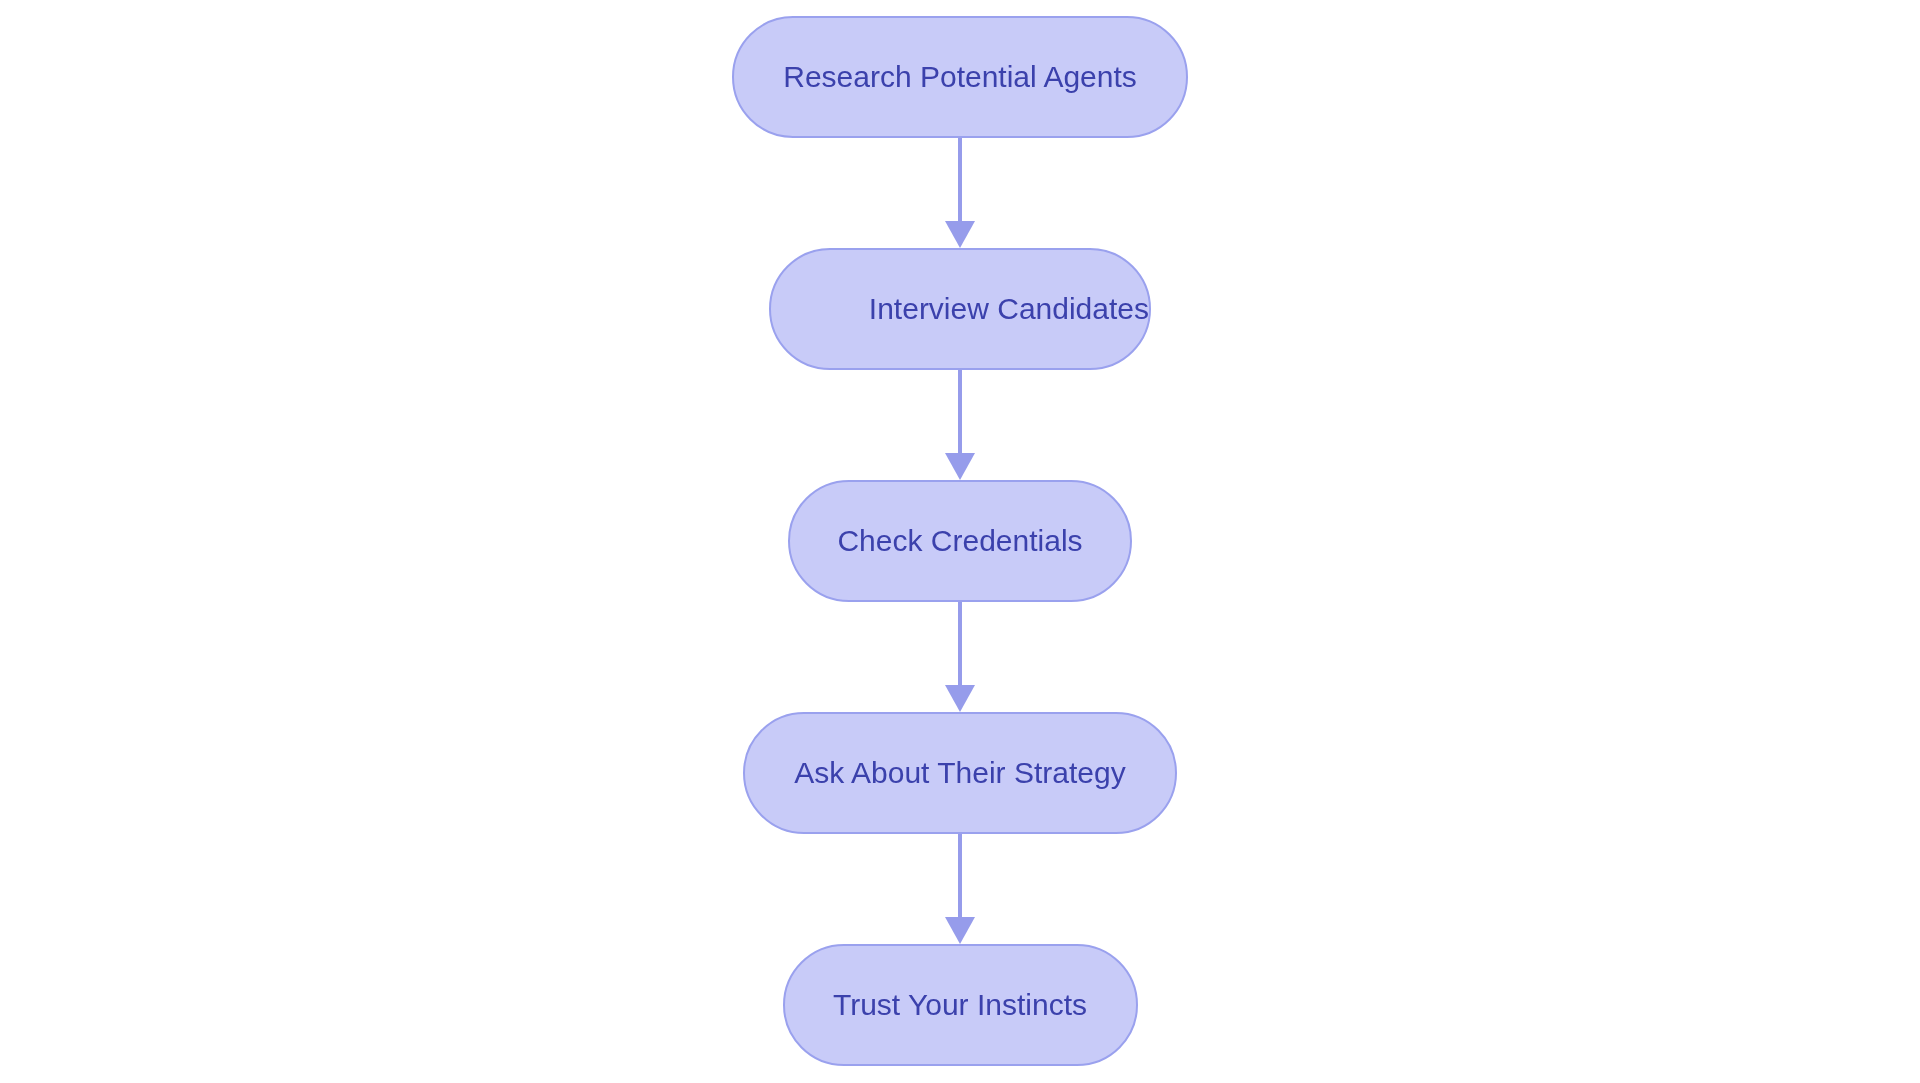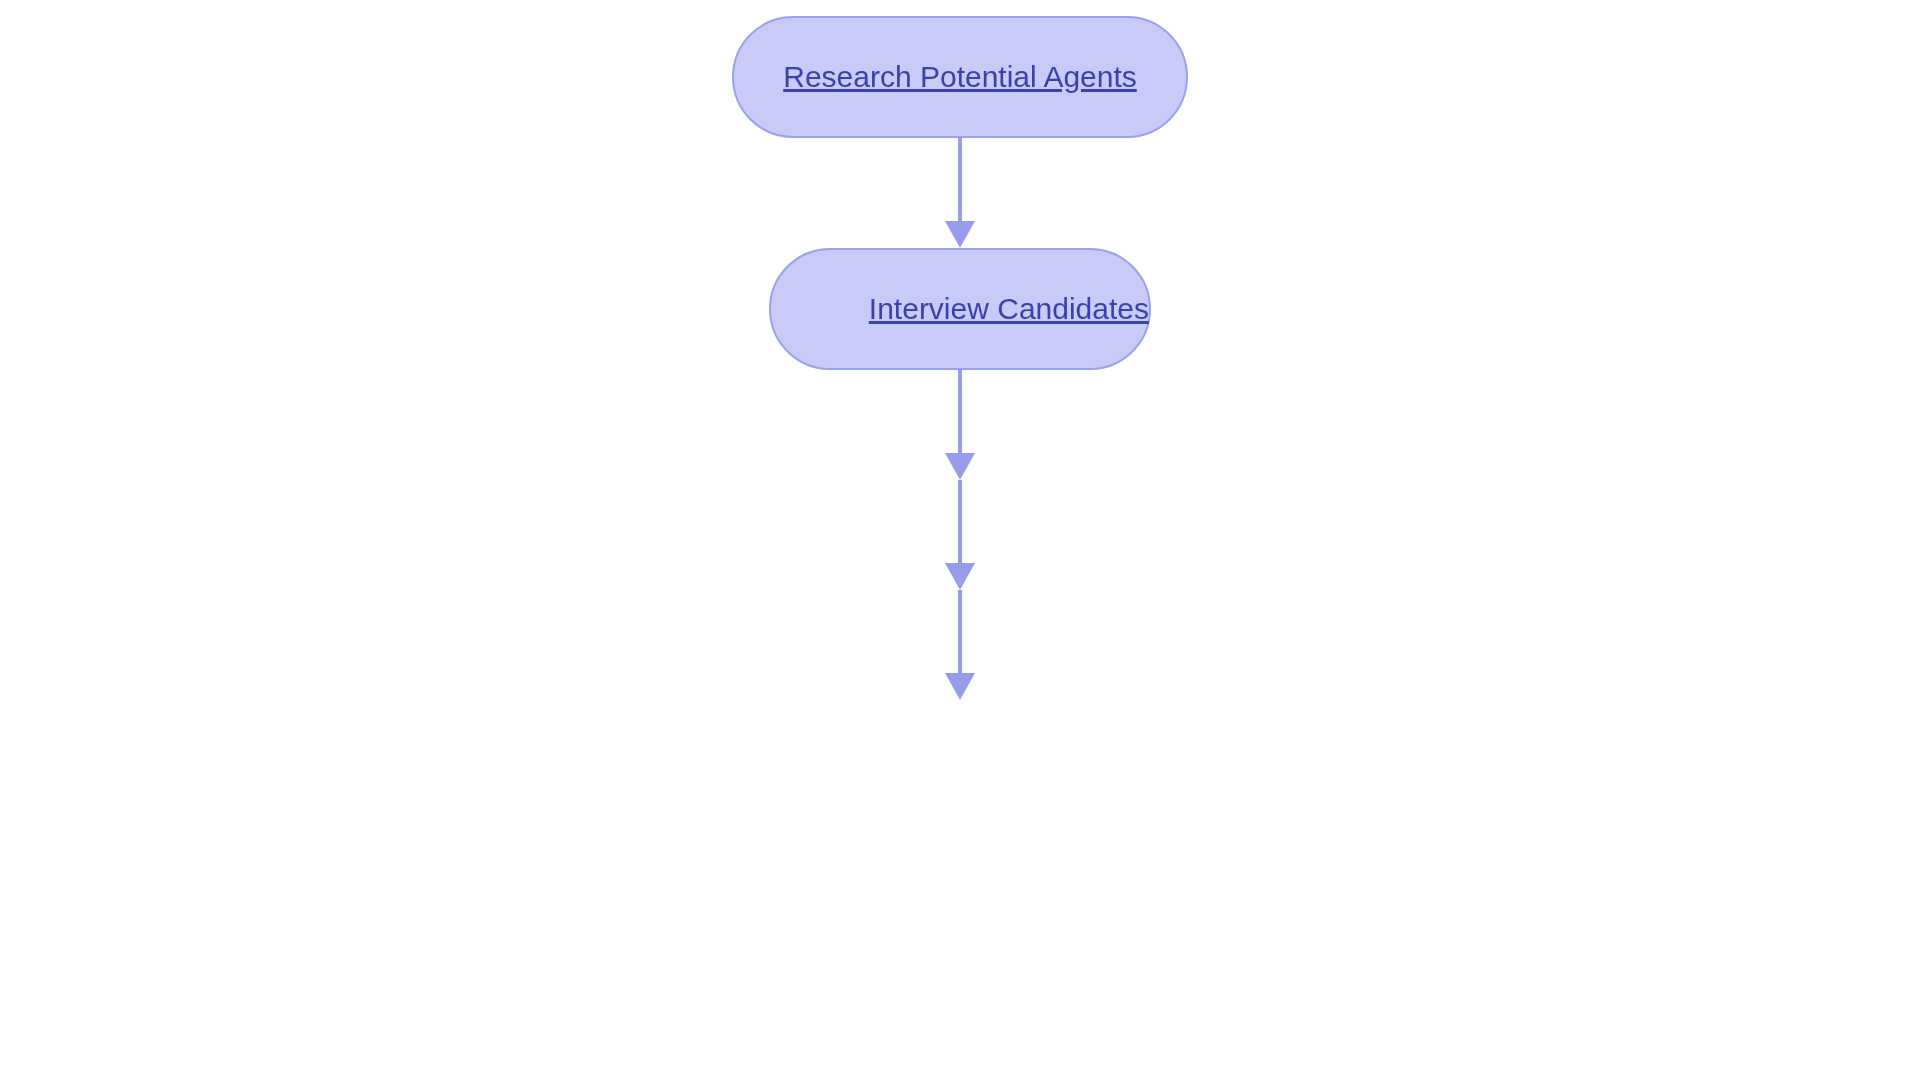--- a/index.html
+++ b/index.html
@@ -38,21 +38,20 @@
     background: var(--node-fill);
     border: 2px solid var(--node-border);
     display: flex;
     align-items: center;
     justify-content: center;
     color: var(--node-text);
     font-size: 30px;
     line-height: 1;
     white-space: nowrap;
     flex: 0 0 auto;
-    text-decoration: underline;
   }
   .w1 { width: 456px; }
   .w2 { width: 382px; justify-content: flex-end; }
   .w3 { width: 344px; }
   .w4 { width: 434px; }
   .w5 { width: 355px; }
   .connector {
     height: 110px;
     width: 32px;
     display: flex;
@@ -90,27 +89,36 @@
 
     <div class="flow-node w2">
       <span>Interview Candidates</span>
     </div>
 
     <div class="connector">
       <div class="line"></div>
       <div class="head"></div>
     </div>
 
+    <div class="flow-node w3">
+      <span>Check Credentials</span>
+    </div>
 
     <div class="connector">
       <div class="line"></div>
       <div class="head"></div>
     </div>
 
+    <div class="flow-node w4">
+      <span>Ask About Their Strategy</span>
+    </div>
 
     <div class="connector">
       <div class="line"></div>
       <div class="head"></div>
     </div>
 
+    <div class="flow-node w5">
+      <span>Trust Your Instincts</span>
+    </div>
 
   </div>
 </div>
 
 </body></html>

